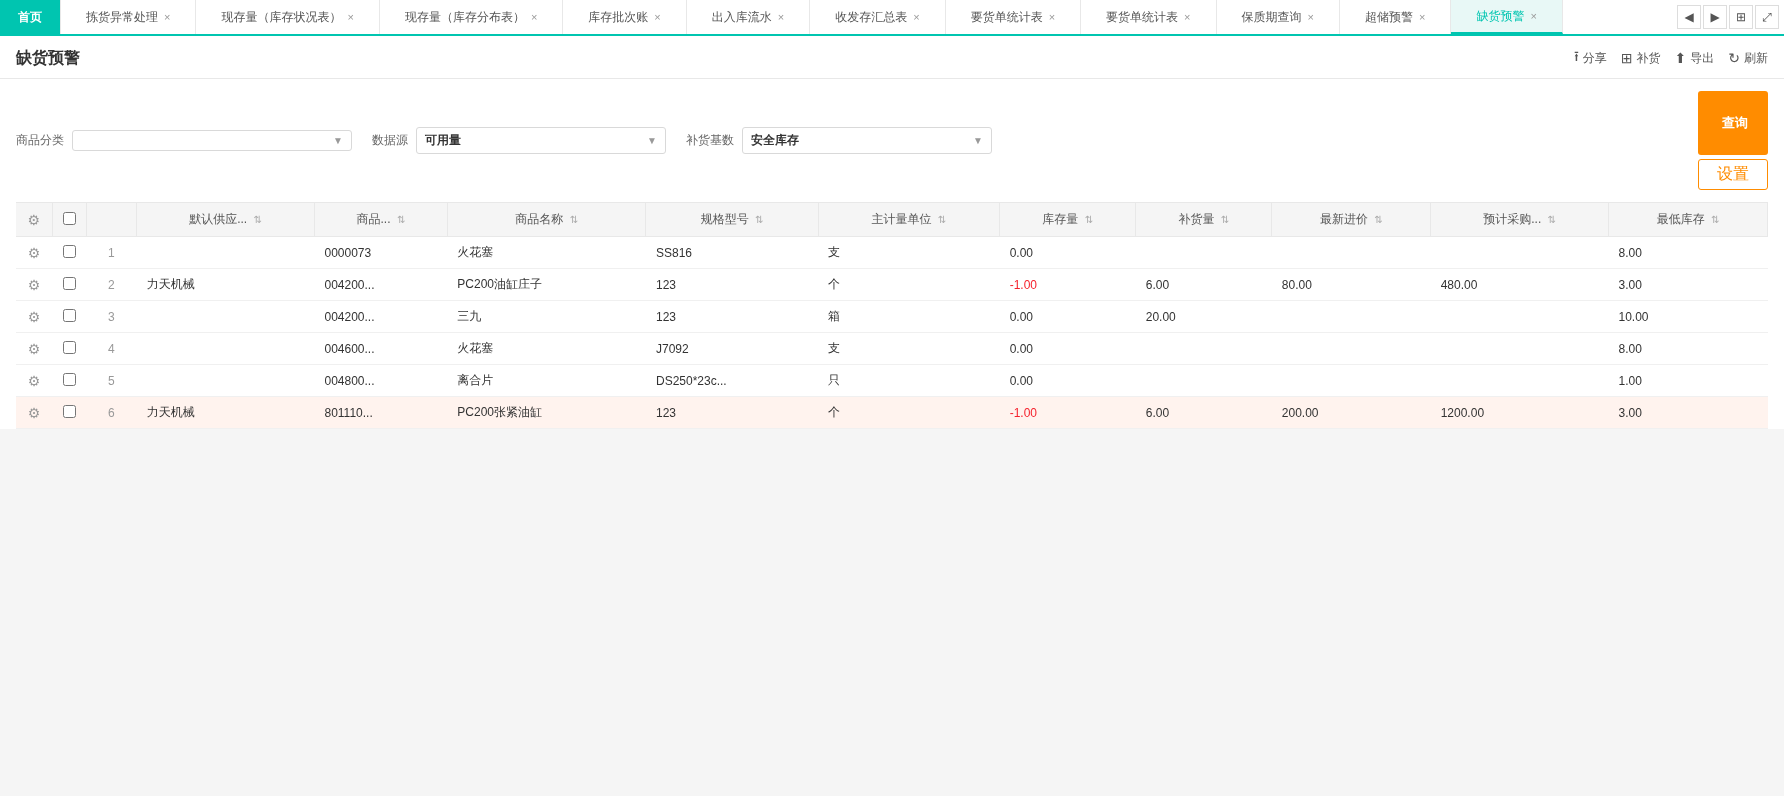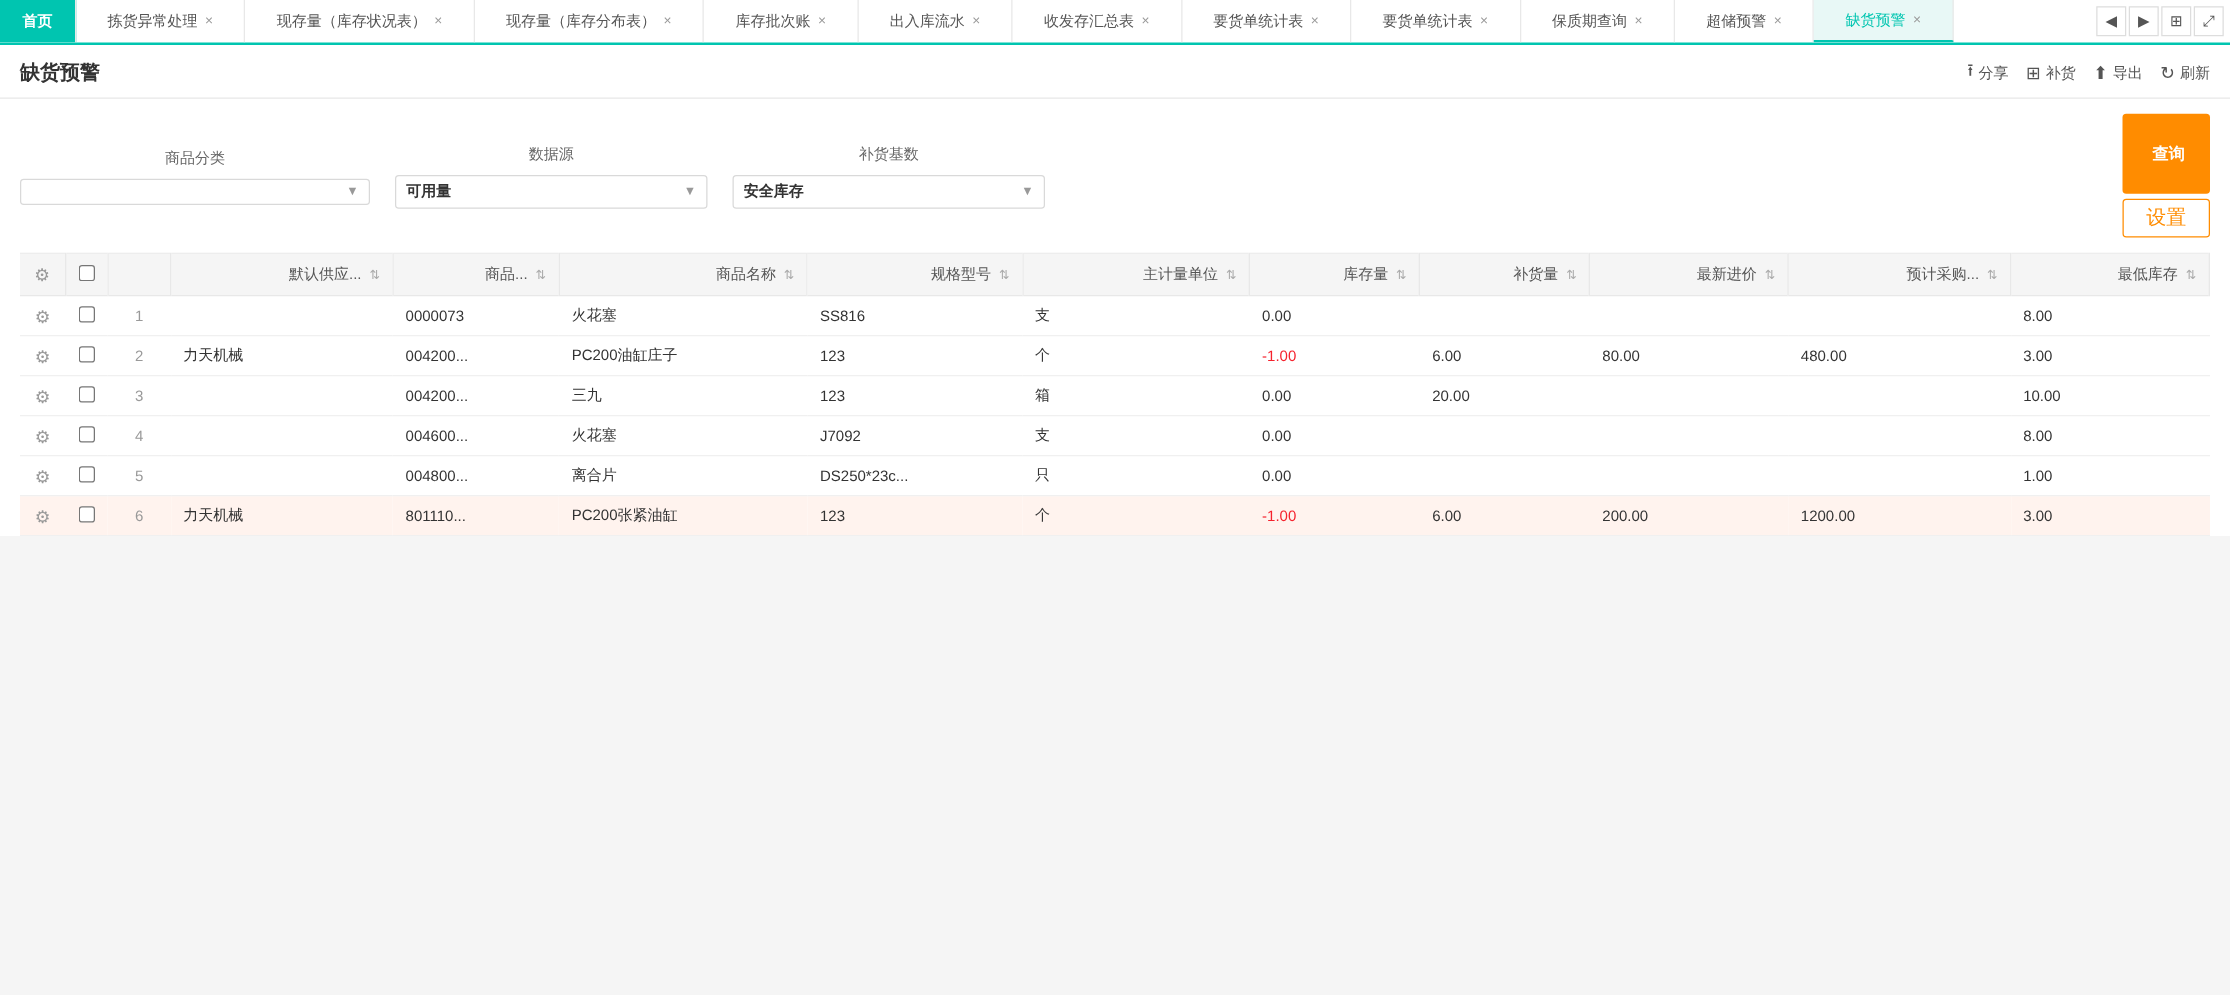--- a/index.html
+++ b/index.html
@@ -104,21 +104,20 @@
       display: flex;
       align-items: center;
       padding: 12px 16px;
       gap: 20px;
       flex-wrap: wrap;
     }
     .filter-group {
       display: flex;
       align-items: center;
       gap: 8px;
-      flex-direction: column;
     }
     .filter-label {
       font-size: 12px;
       color: #666;
       white-space: nowrap;
     }
     .filter-select {
       display: flex;
       align-items: center;
       border: 1px solid #d9d9d9;
@@ -180,21 +179,21 @@
       border-collapse: collapse;
       font-size: 12px;
     }
     thead tr {
       background: #f5f5f5;
       border-top: 1px solid #e8e8e8;
       border-bottom: 1px solid #e8e8e8;
     }
     thead th {
       padding: 8px 10px;
-      text-align: right;
+      text-align: center;
       font-weight: normal;
       color: #555;
       white-space: nowrap;
       border-right: 1px solid #e8e8e8;
       position: relative;
     }
     thead th .sort-icon {
       margin-left: 3px;
       color: #aaa;
       font-size: 10px;

